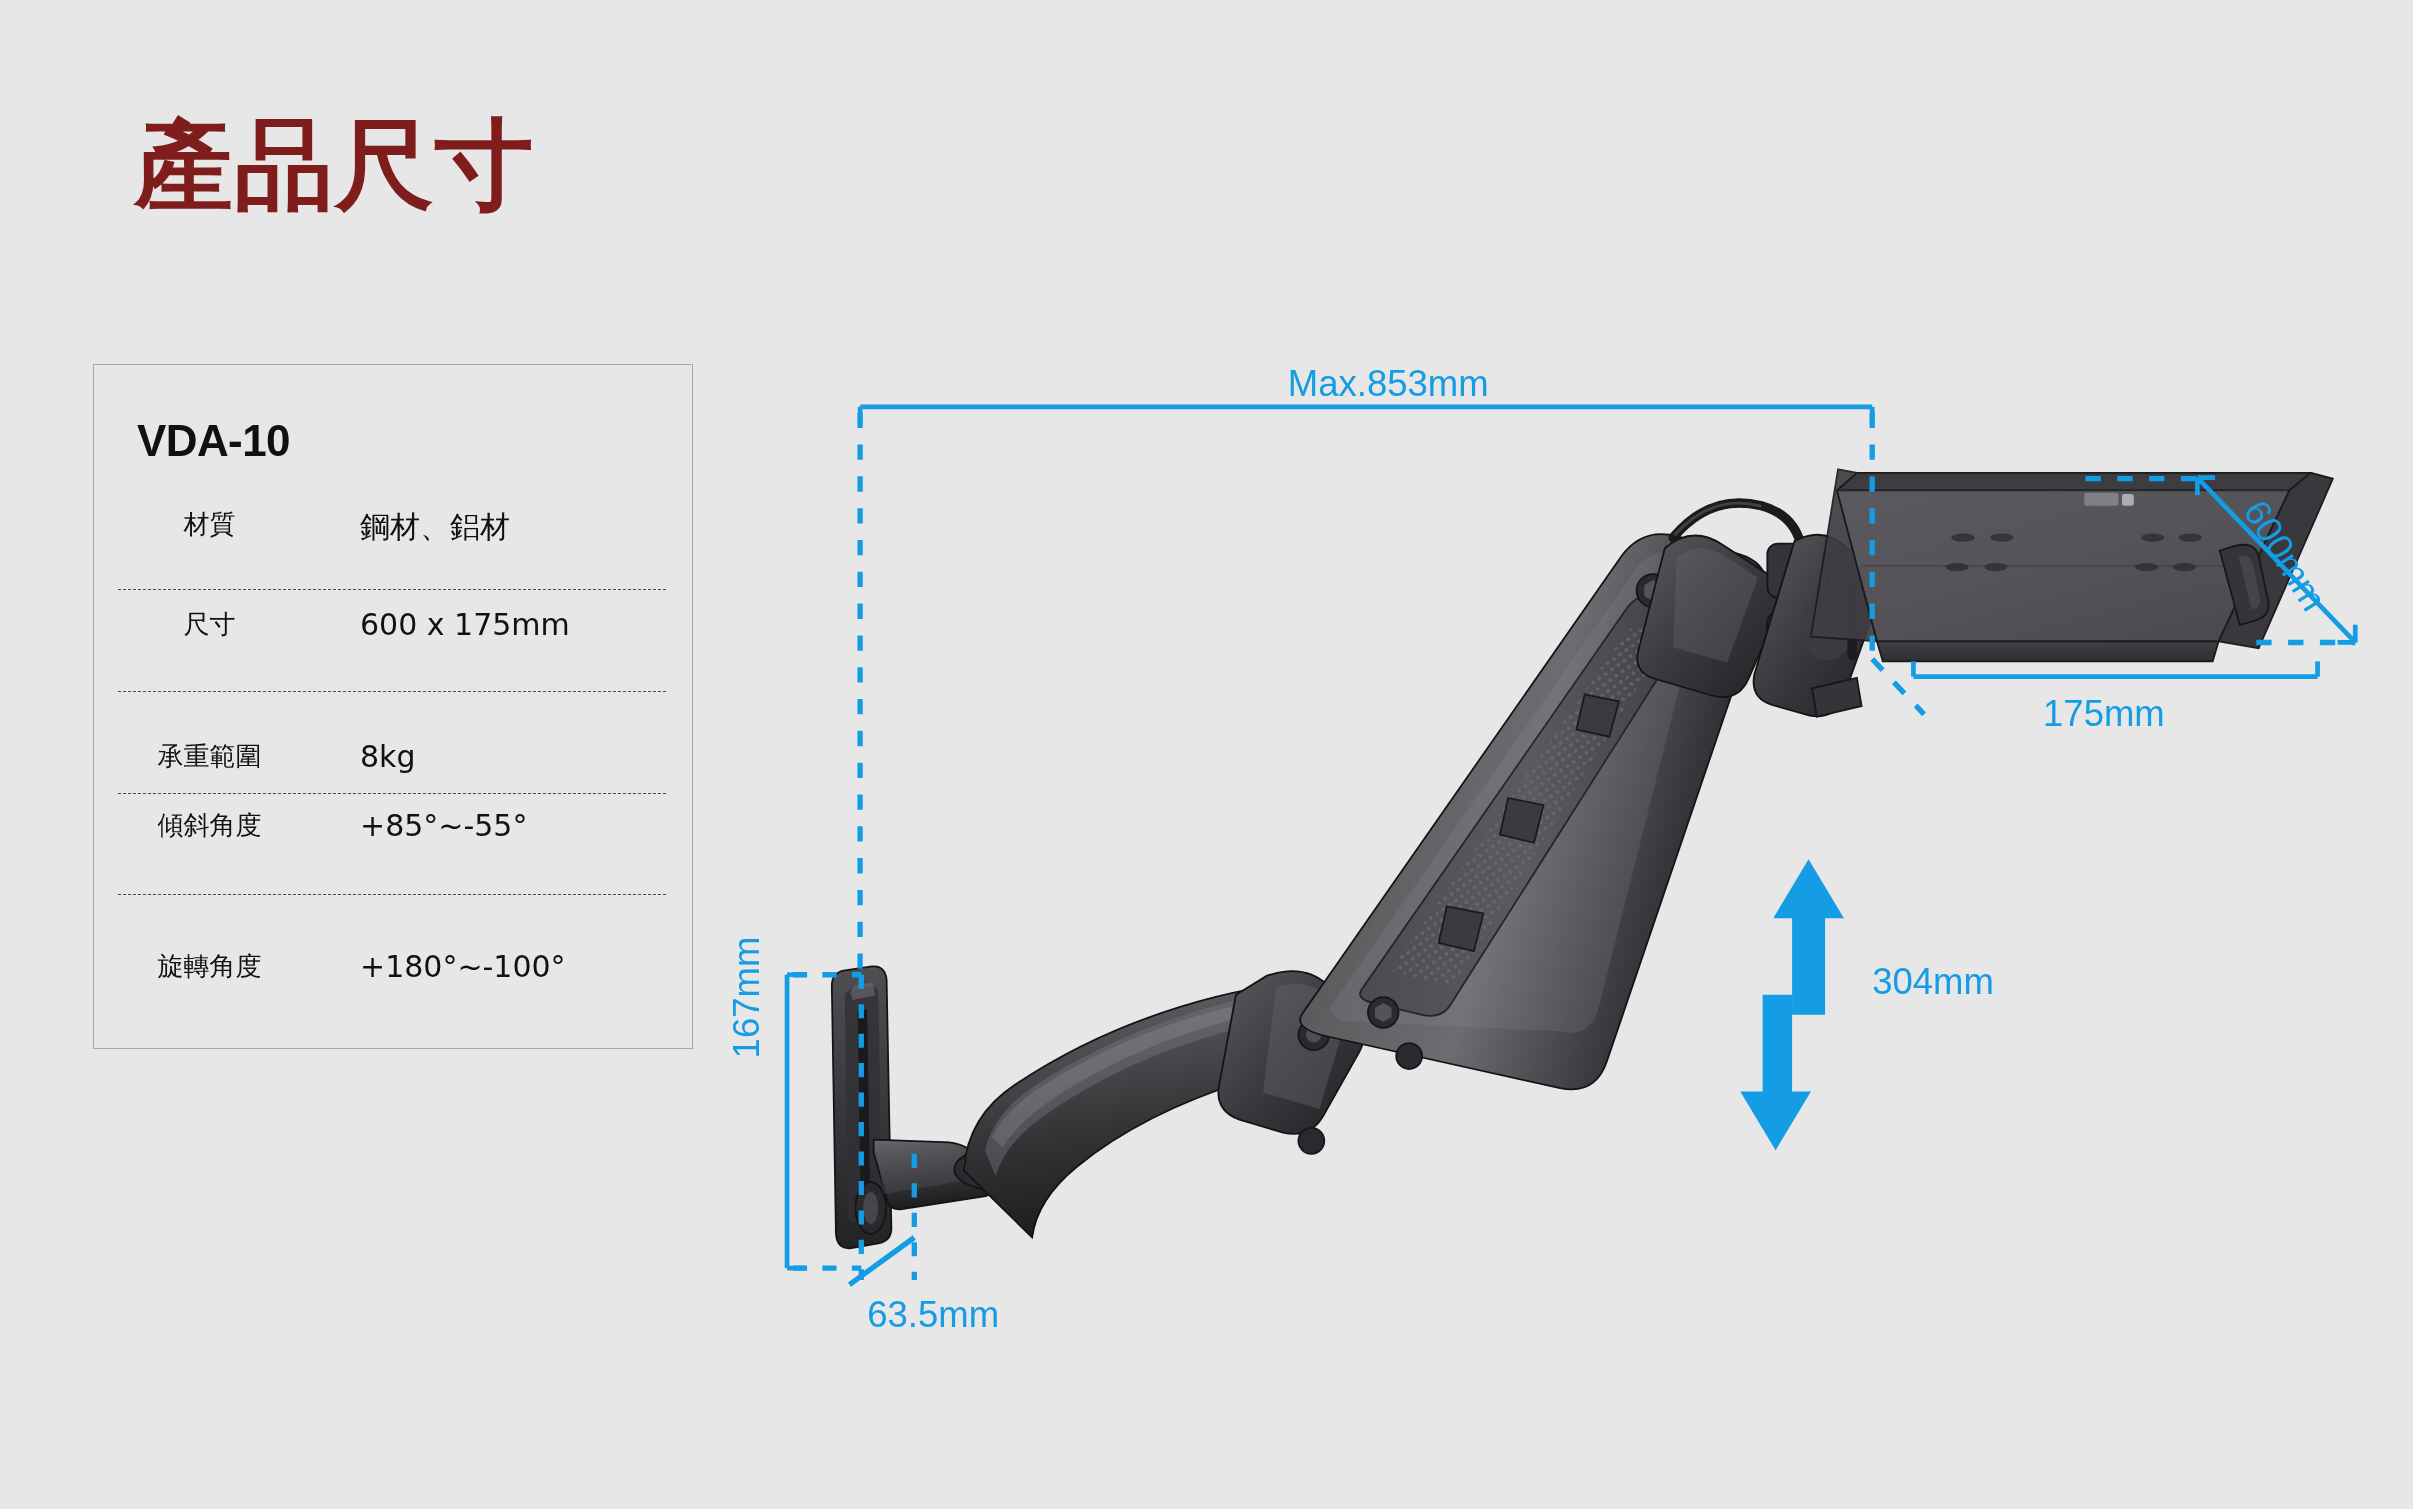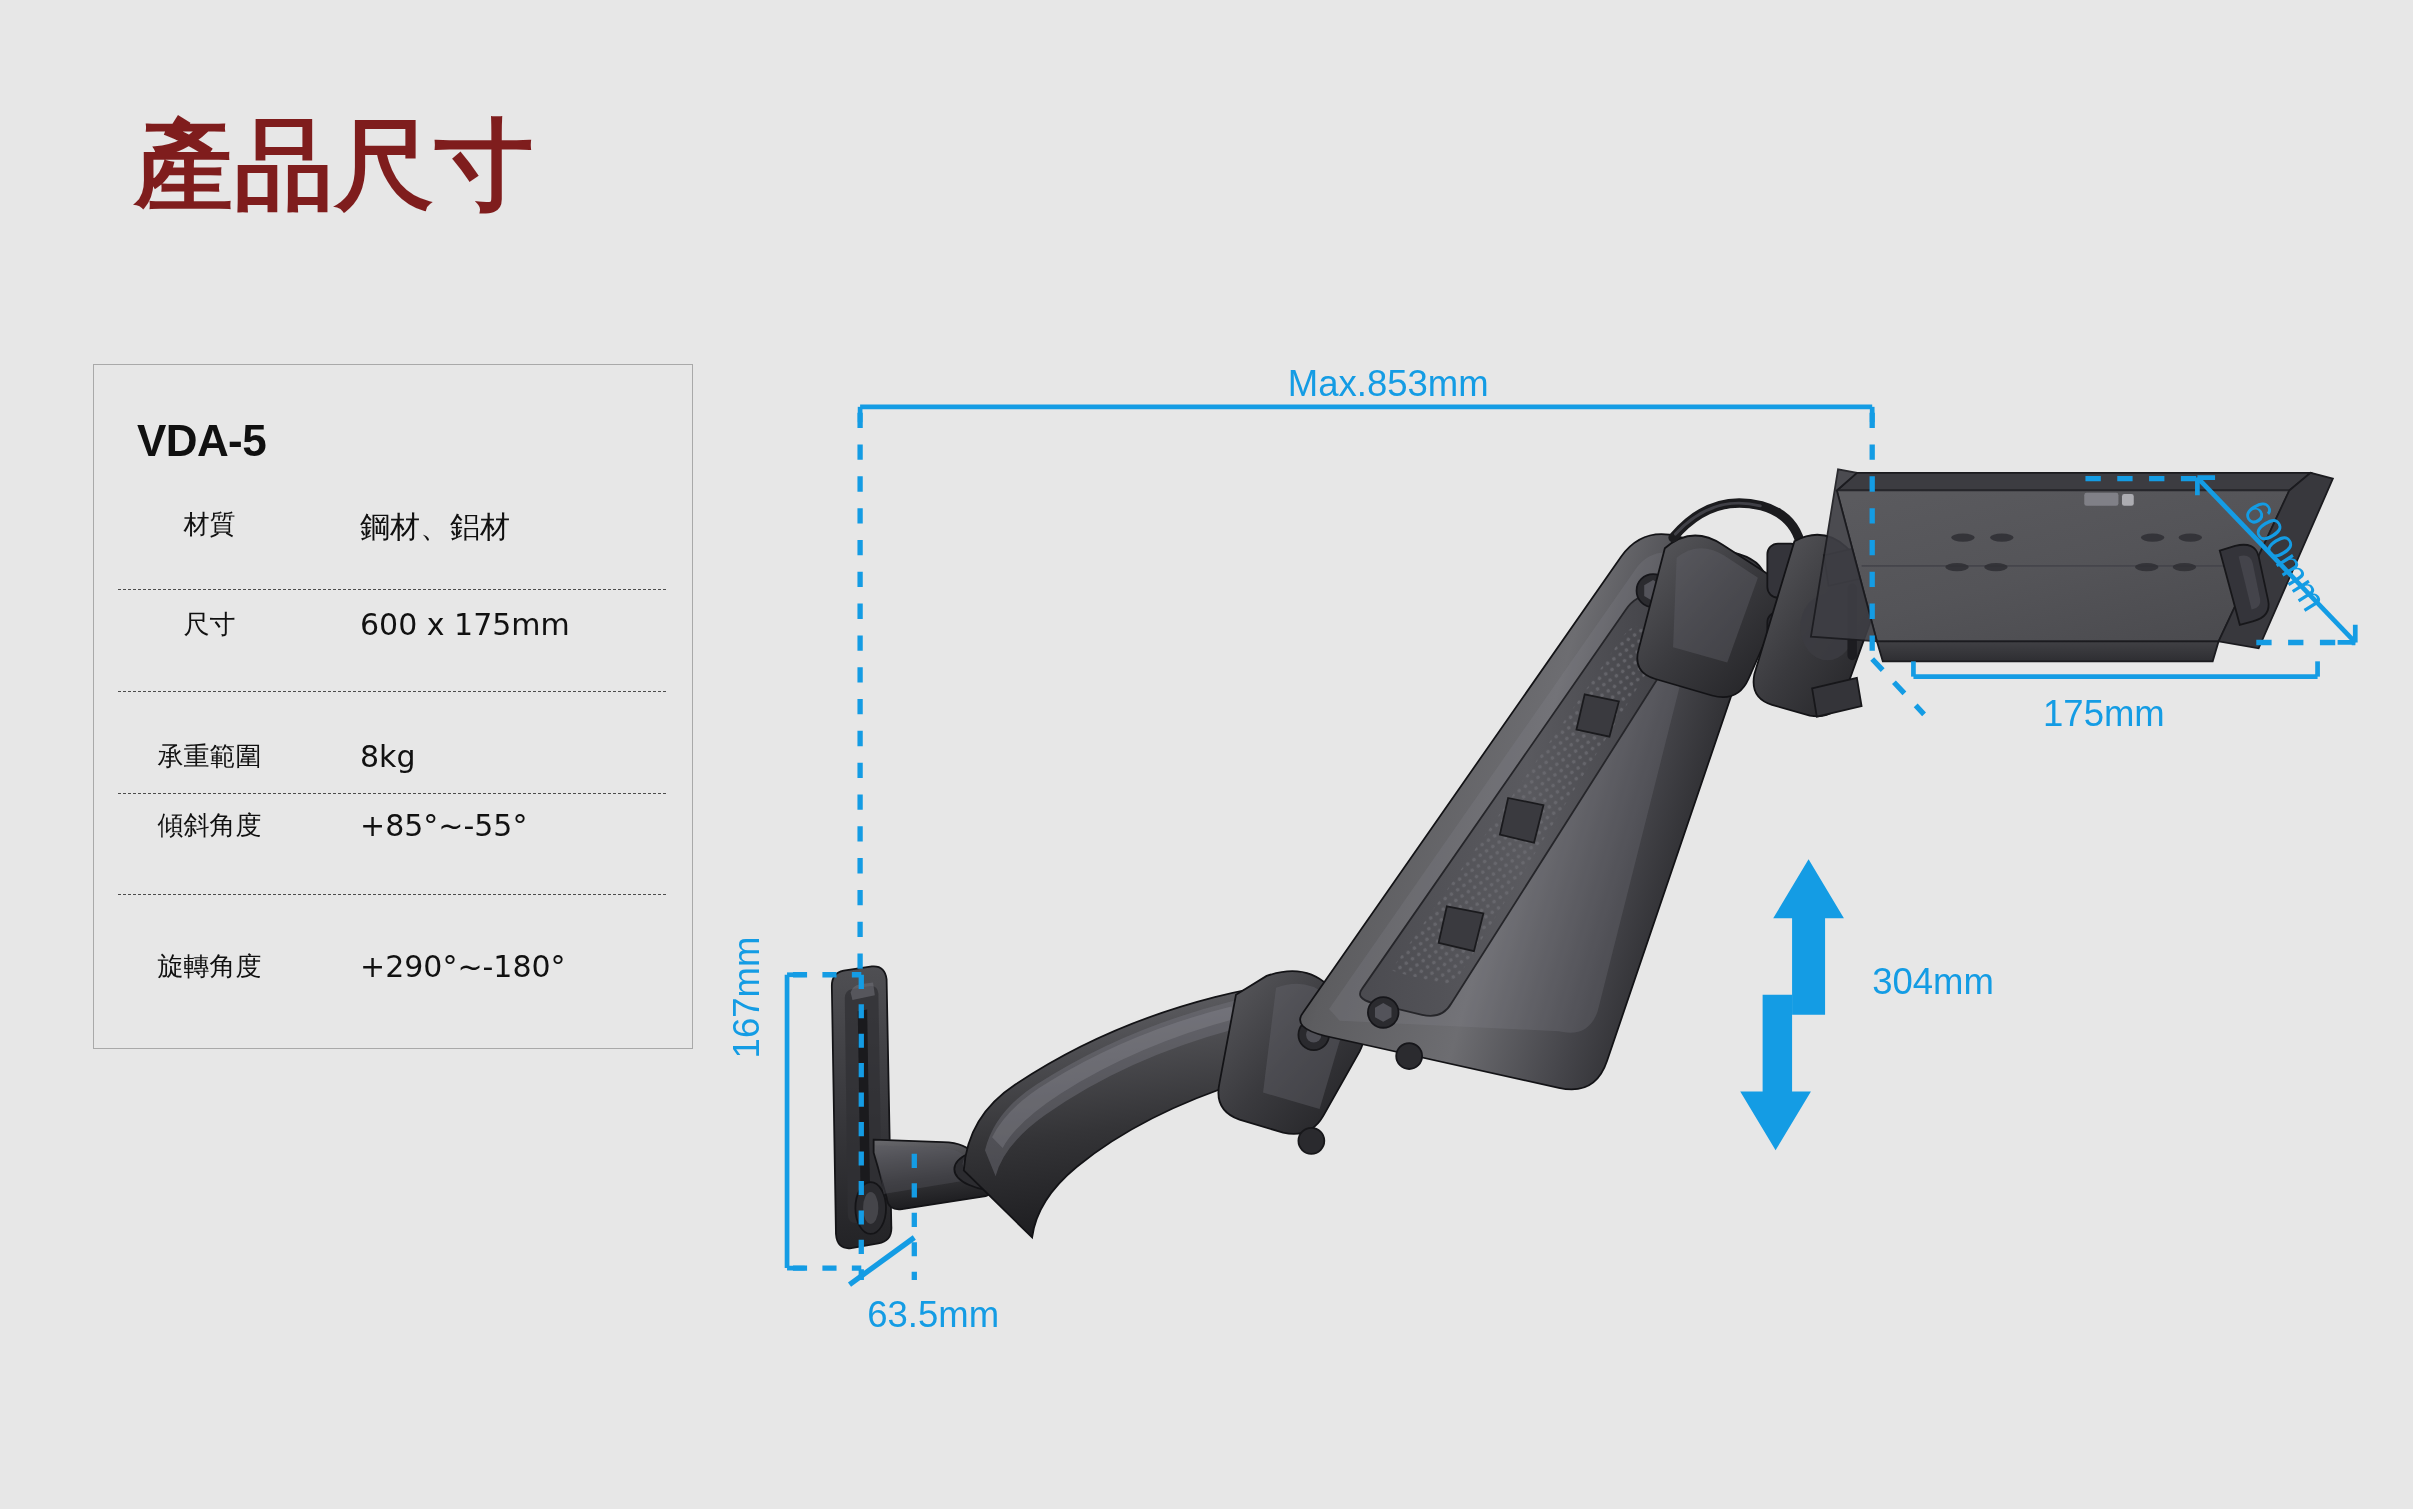--- a/index.html
+++ b/index.html
@@ -45,21 +45,21 @@
     font-family:"Liberation Sans","DejaVu Sans",sans-serif;
     font-size:62px;fill:#149ce4;
   }
 </style>
 </head>
 <body>
 
 <div id="page-title">產品尺寸</div>
 
 <div id="spec-panel"></div>
-<div id="spec-model">VDA-5</div>
+<div id="spec-model">VDA-10</div>
 
 <div class="spec-row" style="top:507px;">
   <div class="spec-label">材質</div>
   <div class="spec-value">鋼材、鋁材</div>
 </div>
 <div class="spec-div" style="top:589px;"></div>
 
 <div class="spec-row" style="top:607px;">
   <div class="spec-label">尺寸</div>
   <div class="spec-value">600 x 175mm</div>
@@ -73,21 +73,21 @@
 <div class="spec-div" style="top:793px;"></div>
 
 <div class="spec-row" style="top:808px;">
   <div class="spec-label">傾斜角度</div>
   <div class="spec-value">+85°~-55°</div>
 </div>
 <div class="spec-div" style="top:894px;"></div>
 
 <div class="spec-row" style="top:932px;margin-top:17px;">
   <div class="spec-label">旋轉角度</div>
-  <div class="spec-value">+290°~-180°</div>
+  <div class="spec-value">+180°~-100°</div>
 </div>
 
 <svg id="diagram" viewBox="0 0 4096 2562">
   <defs>
     <linearGradient id="gArmUpper" x1="0" y1="0" x2="1" y2="0.35">
       <stop offset="0" stop-color="#2e2e30"></stop>
       <stop offset="0.30" stop-color="#5d5d60"></stop>
       <stop offset="0.58" stop-color="#6d6d71"></stop>
       <stop offset="0.80" stop-color="#45454a"></stop>
       <stop offset="1" stop-color="#232326"></stop>

